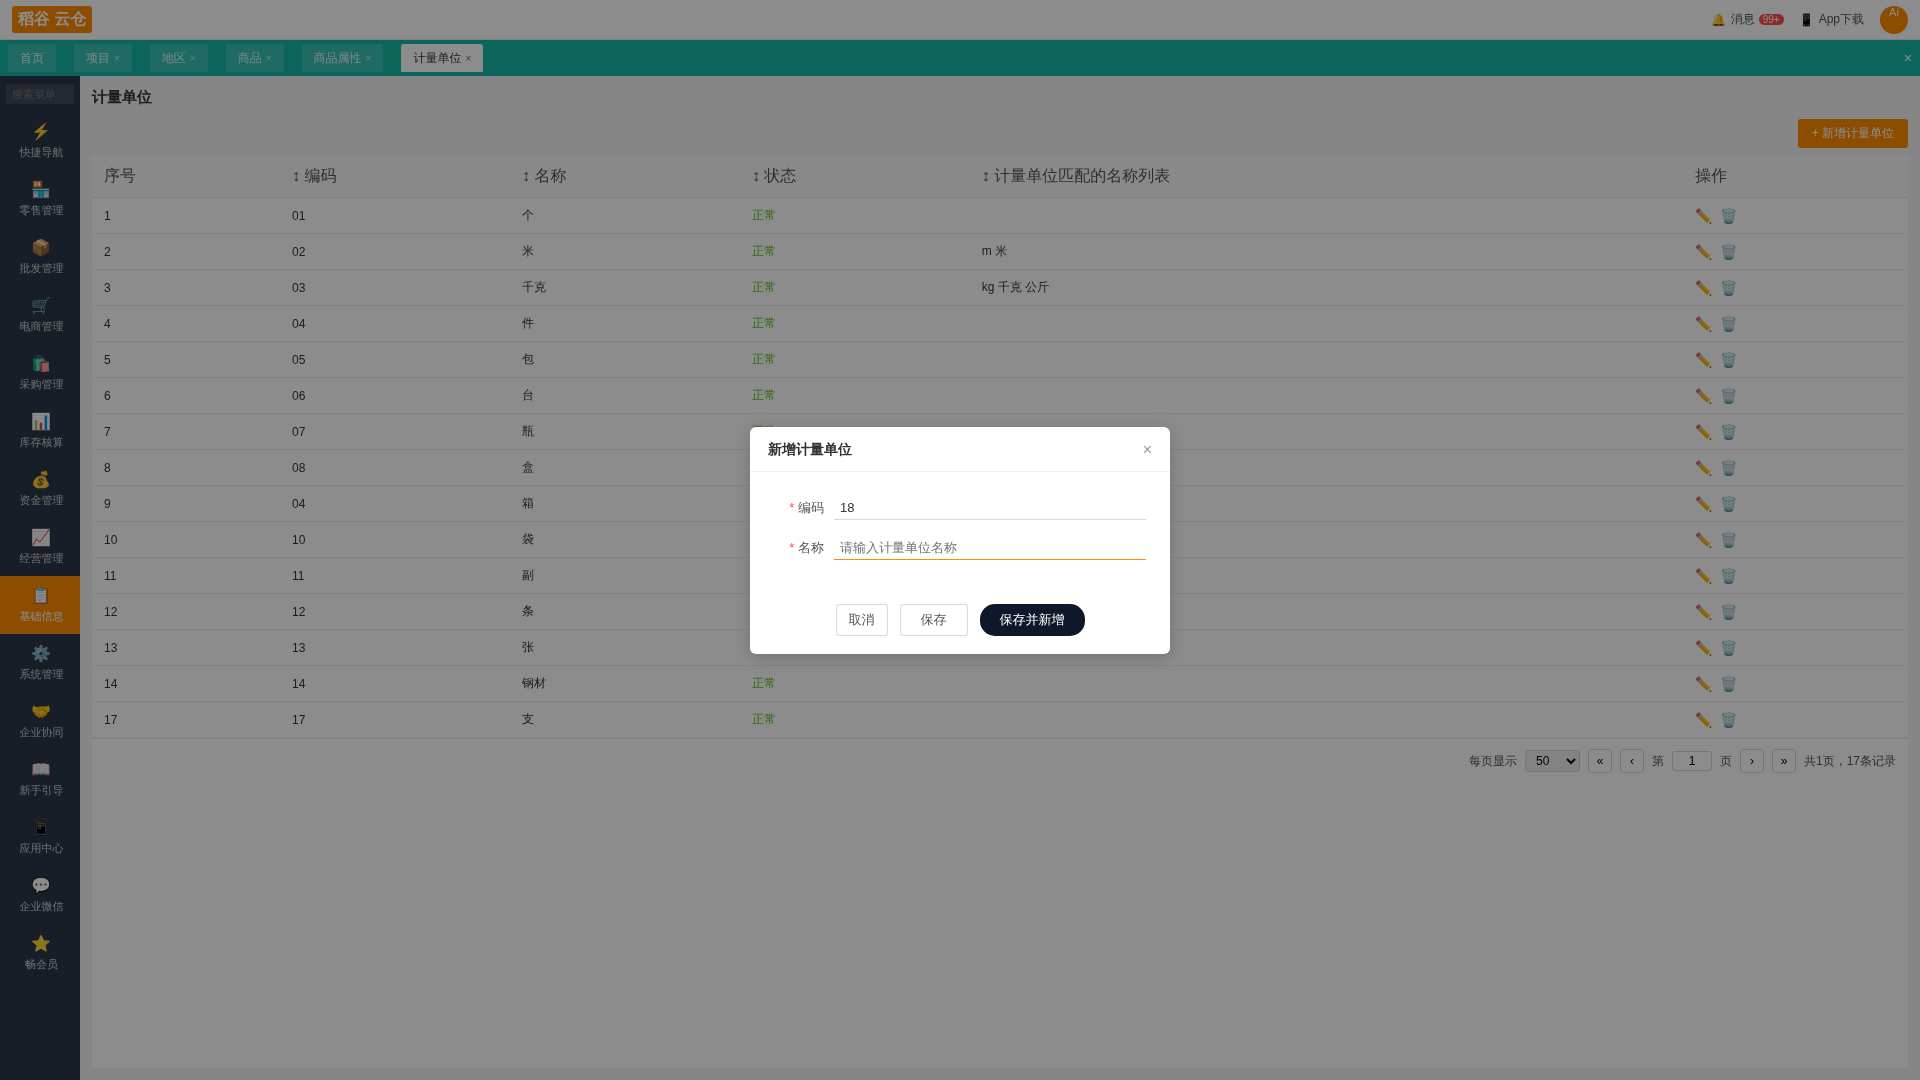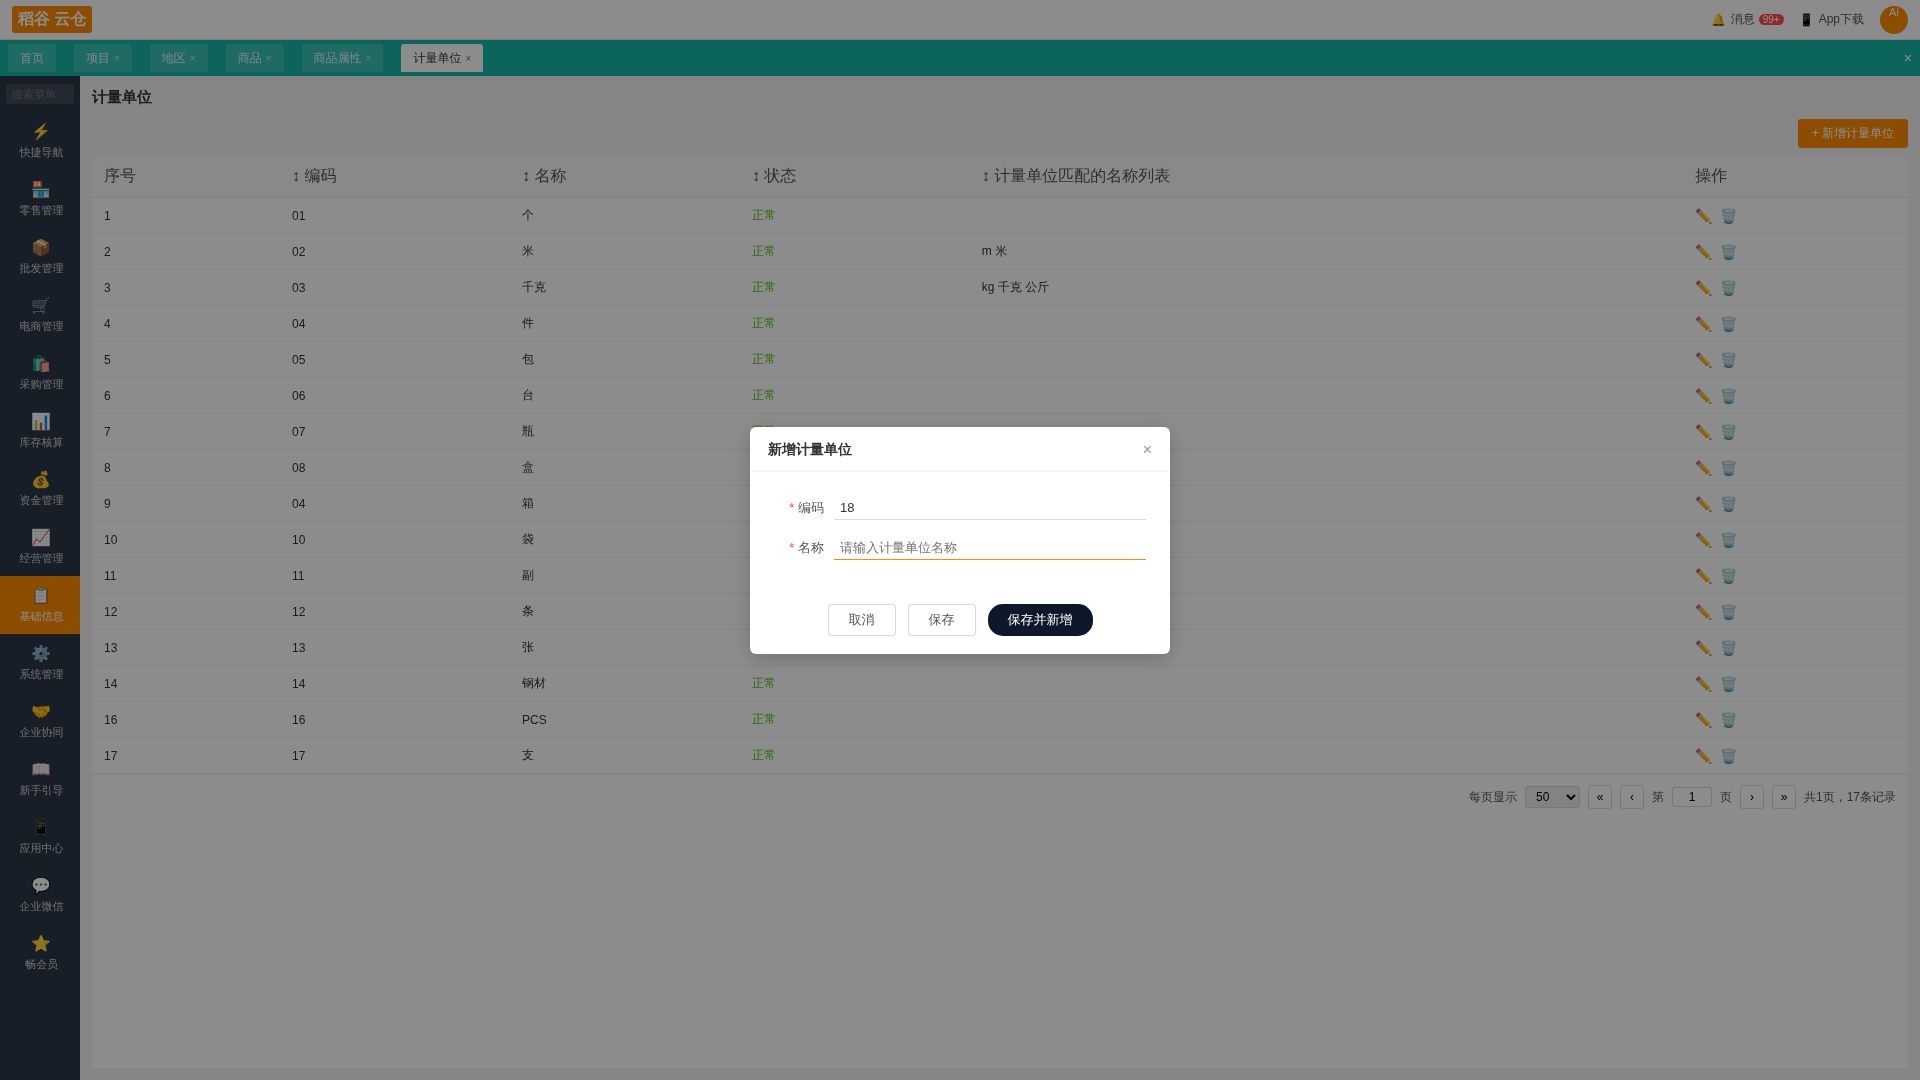--- a/index.html
+++ b/index.html
@@ -65,21 +65,21 @@
     .modal { background: #fff; border-radius: 6px; width: 420px; box-shadow: 0 4px 20px rgba(0,0,0,0.2); }
     .modal-header { display: flex; align-items: center; justify-content: space-between; padding: 14px 18px 12px; border-bottom: 1px solid #f0f0f0; }
     .modal-title { font-size: 14px; font-weight: bold; color: #333; }
     .modal-close { cursor: pointer; color: #999; font-size: 16px; background: none; border: none; }
     .modal-body { padding: 24px 24px 16px; }
     .form-row { display: flex; align-items: center; margin-bottom: 16px; }
     .form-label { width: 60px; text-align: right; font-size: 13px; color: #555; flex-shrink: 0; padding-right: 10px; }
     .form-input { flex: 1; border: none; border-bottom: 1px solid #d9d9d9; padding: 4px 6px; font-size: 13px; outline: none; color: #333; font-family: inherit; }
     .form-input.highlighted { border-bottom-color: #ff8c00; }
     .modal-footer { display: flex; justify-content: center; gap: 12px; padding: 12px 18px 18px; }
-    .btn-cancel { border: 1px solid #d9d9d9; background: #fff; color: #555; padding: 6px 20px; border-radius: 3px; font-size: 13px; cursor: pointer; font-family: inherit; }
+    .btn-cancel { border: 1px solid #d9d9d9; background: #fff; color: #555; padding: 6px 12px; border-radius: 3px; font-size: 13px; cursor: pointer; font-family: inherit; }
     .btn-save { border: 1px solid #d9d9d9; background: #fff; color: #555; padding: 6px 20px; border-radius: 3px; font-size: 13px; cursor: pointer; font-family: inherit; }
     .btn-save-new { background: #0f172a; color: #fff; border: none; padding: 6px 20px; border-radius: 15px; font-size: 13px; cursor: pointer; font-family: inherit; }
   </style>
 </head>
 <body>
 
 <div class="top-bar">
   <div class="top-bar-left">
     <div class="logo-box">
       <span>稻谷</span>
@@ -393,33 +393,20 @@
       <td class="status-normal">正常</td>
       <td></td>
       <td>
         <div class="action-btns">
           <span class="action-icon">✏️</span>
           <span class="action-icon">🗑️</span>
         </div>
       </td>
     </tr>
             <tr>
-      <td>16</td>
-      <td>16</td>
-      <td>PCS</td>
-      <td class="status-normal">正常</td>
-      <td></td>
-      <td>
-        <div class="action-btns">
-          <span class="action-icon">✏️</span>
-          <span class="action-icon">🗑️</span>
-        </div>
-      </td>
-    </tr>
-            <tr>
       <td>17</td>
       <td>17</td>
       <td>支</td>
       <td class="status-normal">正常</td>
       <td></td>
       <td>
         <div class="action-btns">
           <span class="action-icon">✏️</span>
           <span class="action-icon">🗑️</span>
         </div>

